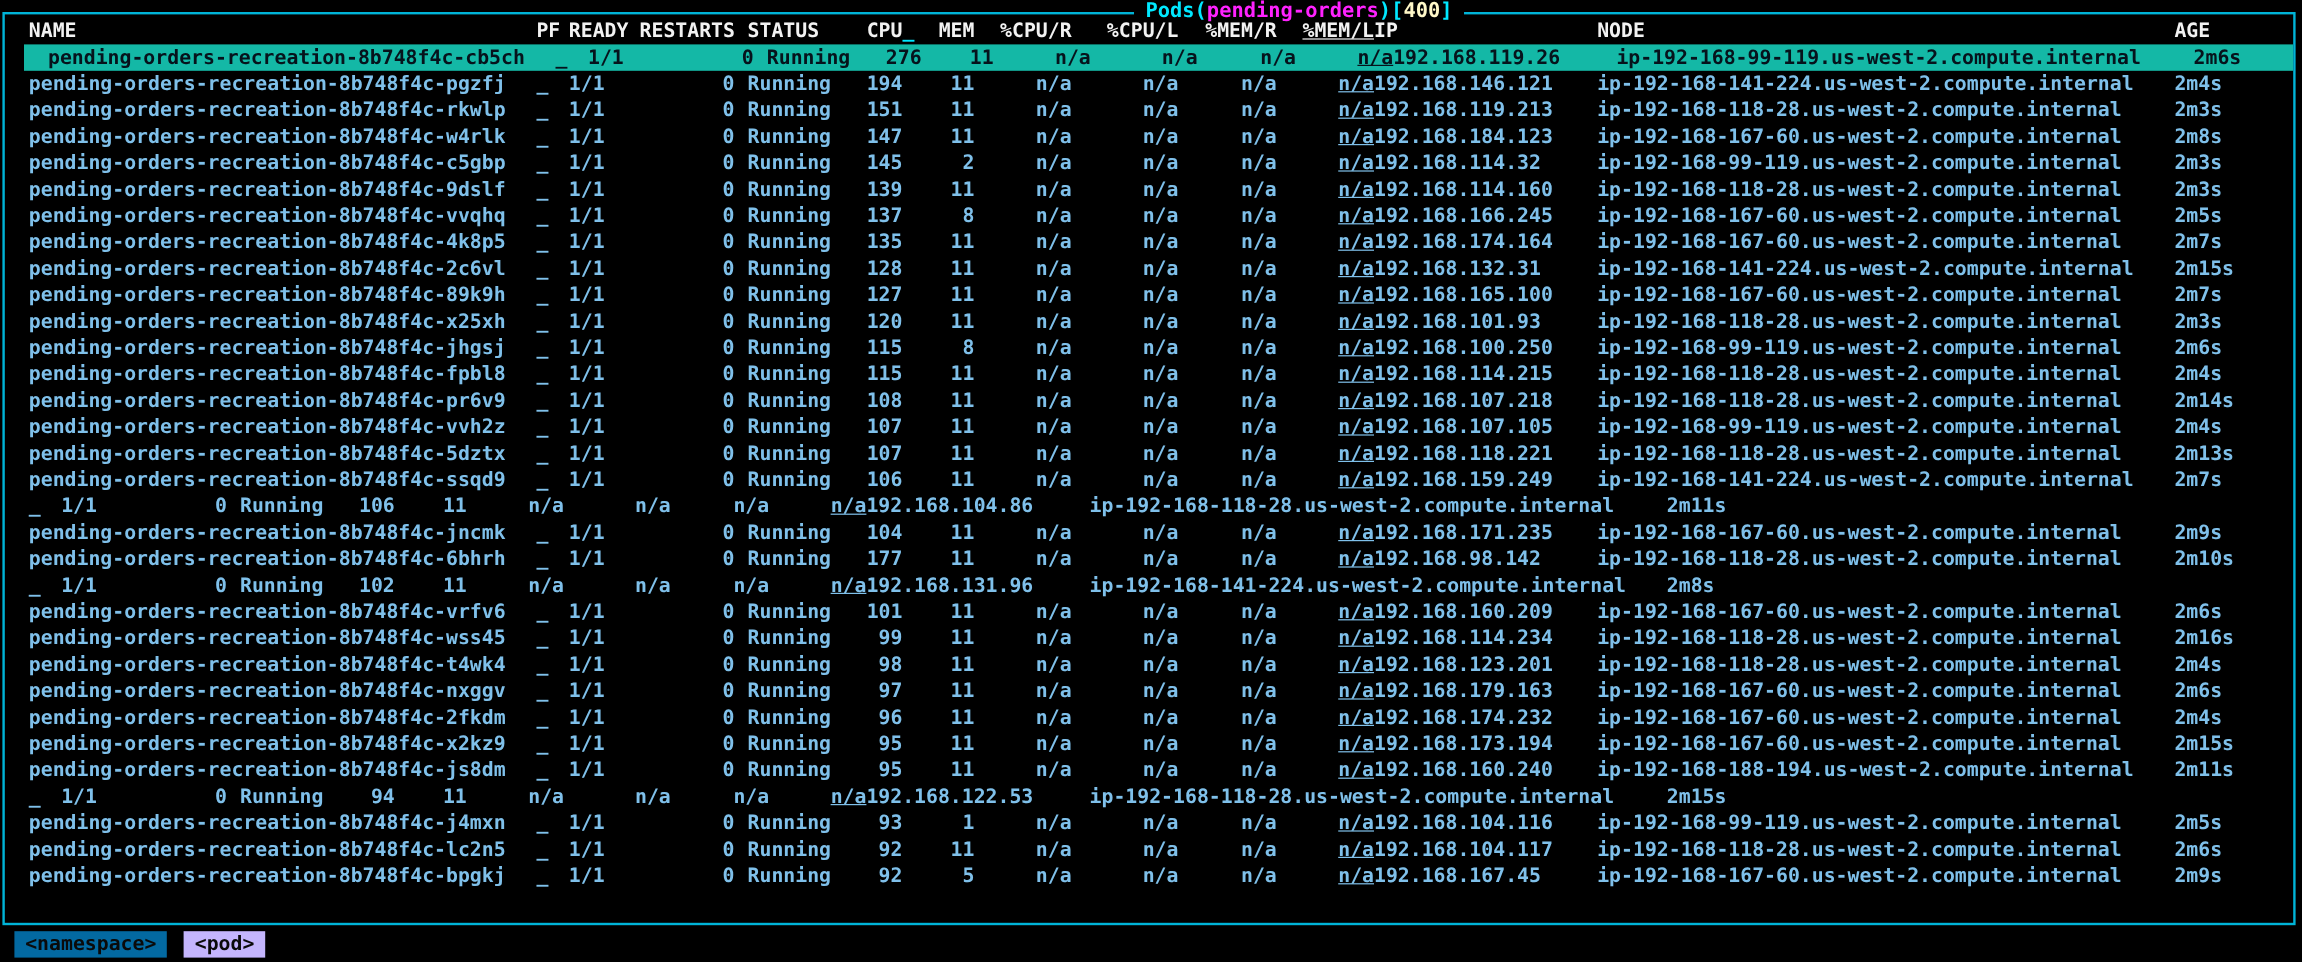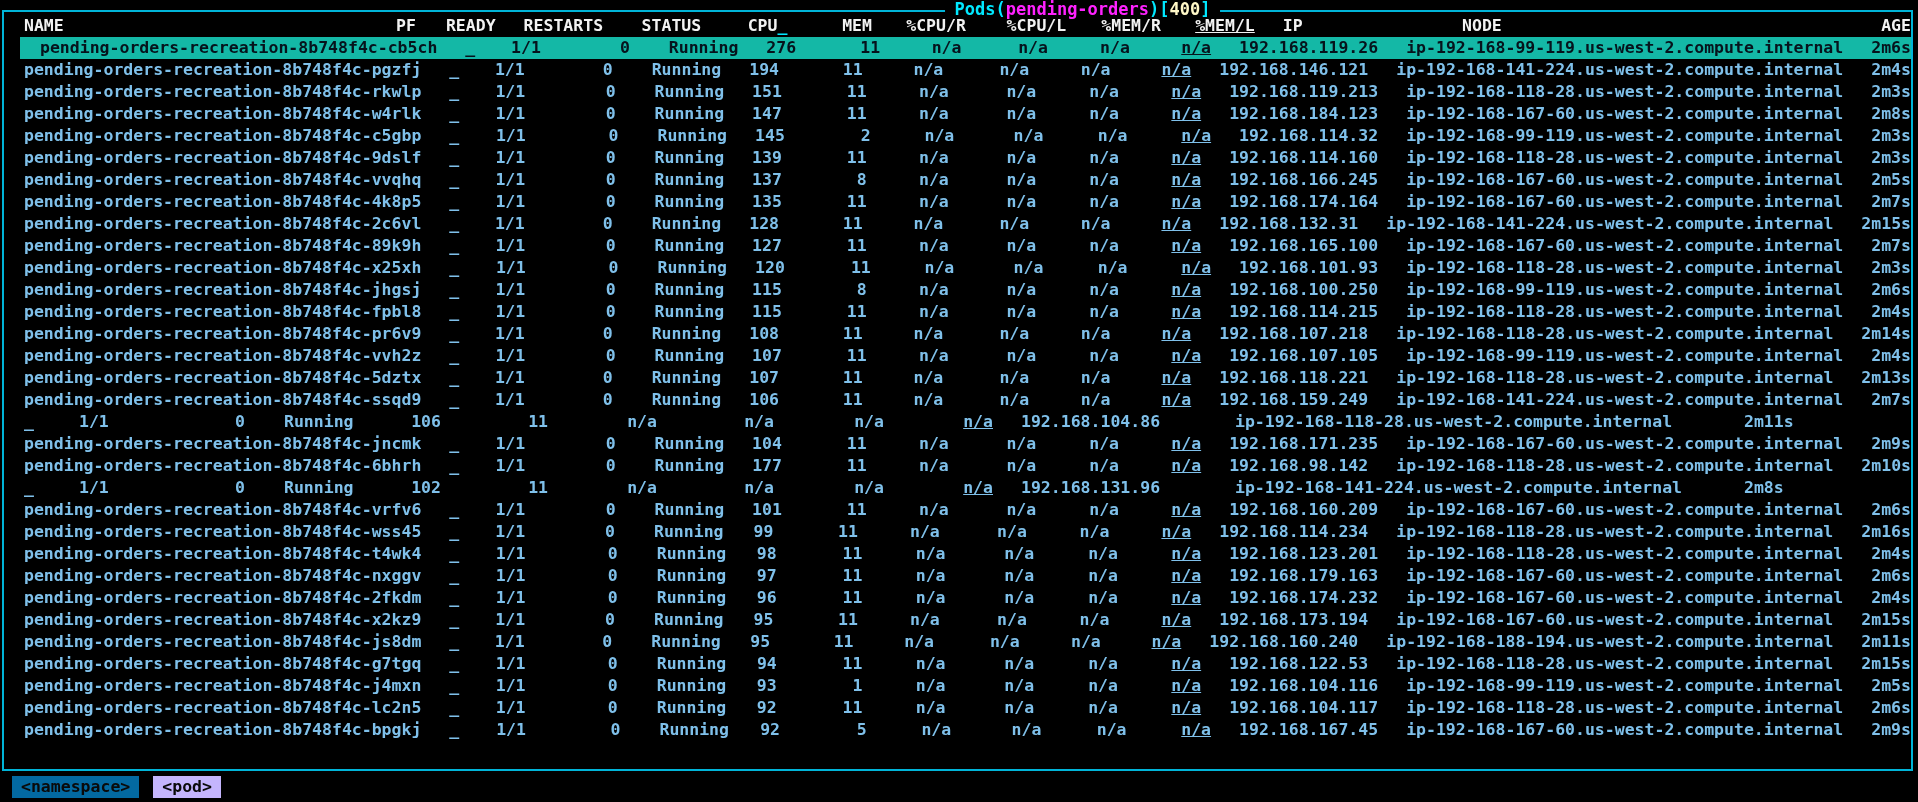--- a/index.html
+++ b/index.html
@@ -29,34 +29,33 @@
   .t-mag   { color: #ff22ff; }
   .t-count { color: #fff8c8; }
 
   .tbl { position: absolute; inset: 0; overflow: hidden; }
   .hdr-row, .pod-row {
     display: flex;
     height: 22px;
     line-height: 22px;
     padding-left: 20px;
     white-space: pre;
-    gap: 28px;
   }
   .hdr-row { color: #f2f2f2; margin-top: 3px; }
   .pod-row { color: #7fc0ea; }
   .pod-row.selected { background: #14b8a6; color: #06131c; margin-left: 16px; }
 
   .cell { display: inline-block; overflow: visible; }
   .c-name     { width: 423px; }
   .c-pf       { width: 27px; }
   .c-ready    { width: 59px; }
   .c-restarts { width: 79px;  text-align: right; }
   .c-status   { width: 107px; padding-left: 11px; }
   .c-cpu      { width: 33px;  text-align: right; position: relative; }
-  .c-mem      { width: 79px;  text-align: right; padding-left: 12px; }
+  .c-mem      { width: 60px;  text-align: right; padding-left: 12px; }
   .c-cpur     { width: 81px;  text-align: right; }
   .c-cpul     { width: 89px;  text-align: right; }
   .c-memr     { width: 82px;  text-align: right; }
   .c-meml     { width: 81px;  text-align: right; text-decoration: underline; }
   .c-ip       { width: 186px; }
   .c-node     { width: 481px; }
   .c-age      { flex: 1; }
 
   .sort-ind { position: absolute; left: 100%; top: 0; color: #00e8ff; }
 
@@ -534,21 +533,20 @@
     <span class="cell c-mem">11</span>
     <span class="cell c-cpur">n/a</span>
     <span class="cell c-cpul">n/a</span>
     <span class="cell c-memr">n/a</span>
     <span class="cell c-meml">n/a</span>
     <span class="cell c-ip">192.168.160.240</span>
     <span class="cell c-node">ip-192-168-188-194.us-west-2.compute.internal</span>
     <span class="cell c-age">2m11s</span>
   </div>
         <div class="pod-row">
-    <span class="cell c-name">pending-orders-recreation-8b748f4c-g7tgq</span>
     <span class="cell c-pf">_</span>
     <span class="cell c-ready">1/1</span>
     <span class="cell c-restarts">0</span>
     <span class="cell c-status">Running</span>
     <span class="cell c-cpu">94</span>
     <span class="cell c-mem">11</span>
     <span class="cell c-cpur">n/a</span>
     <span class="cell c-cpul">n/a</span>
     <span class="cell c-memr">n/a</span>
     <span class="cell c-meml">n/a</span>

